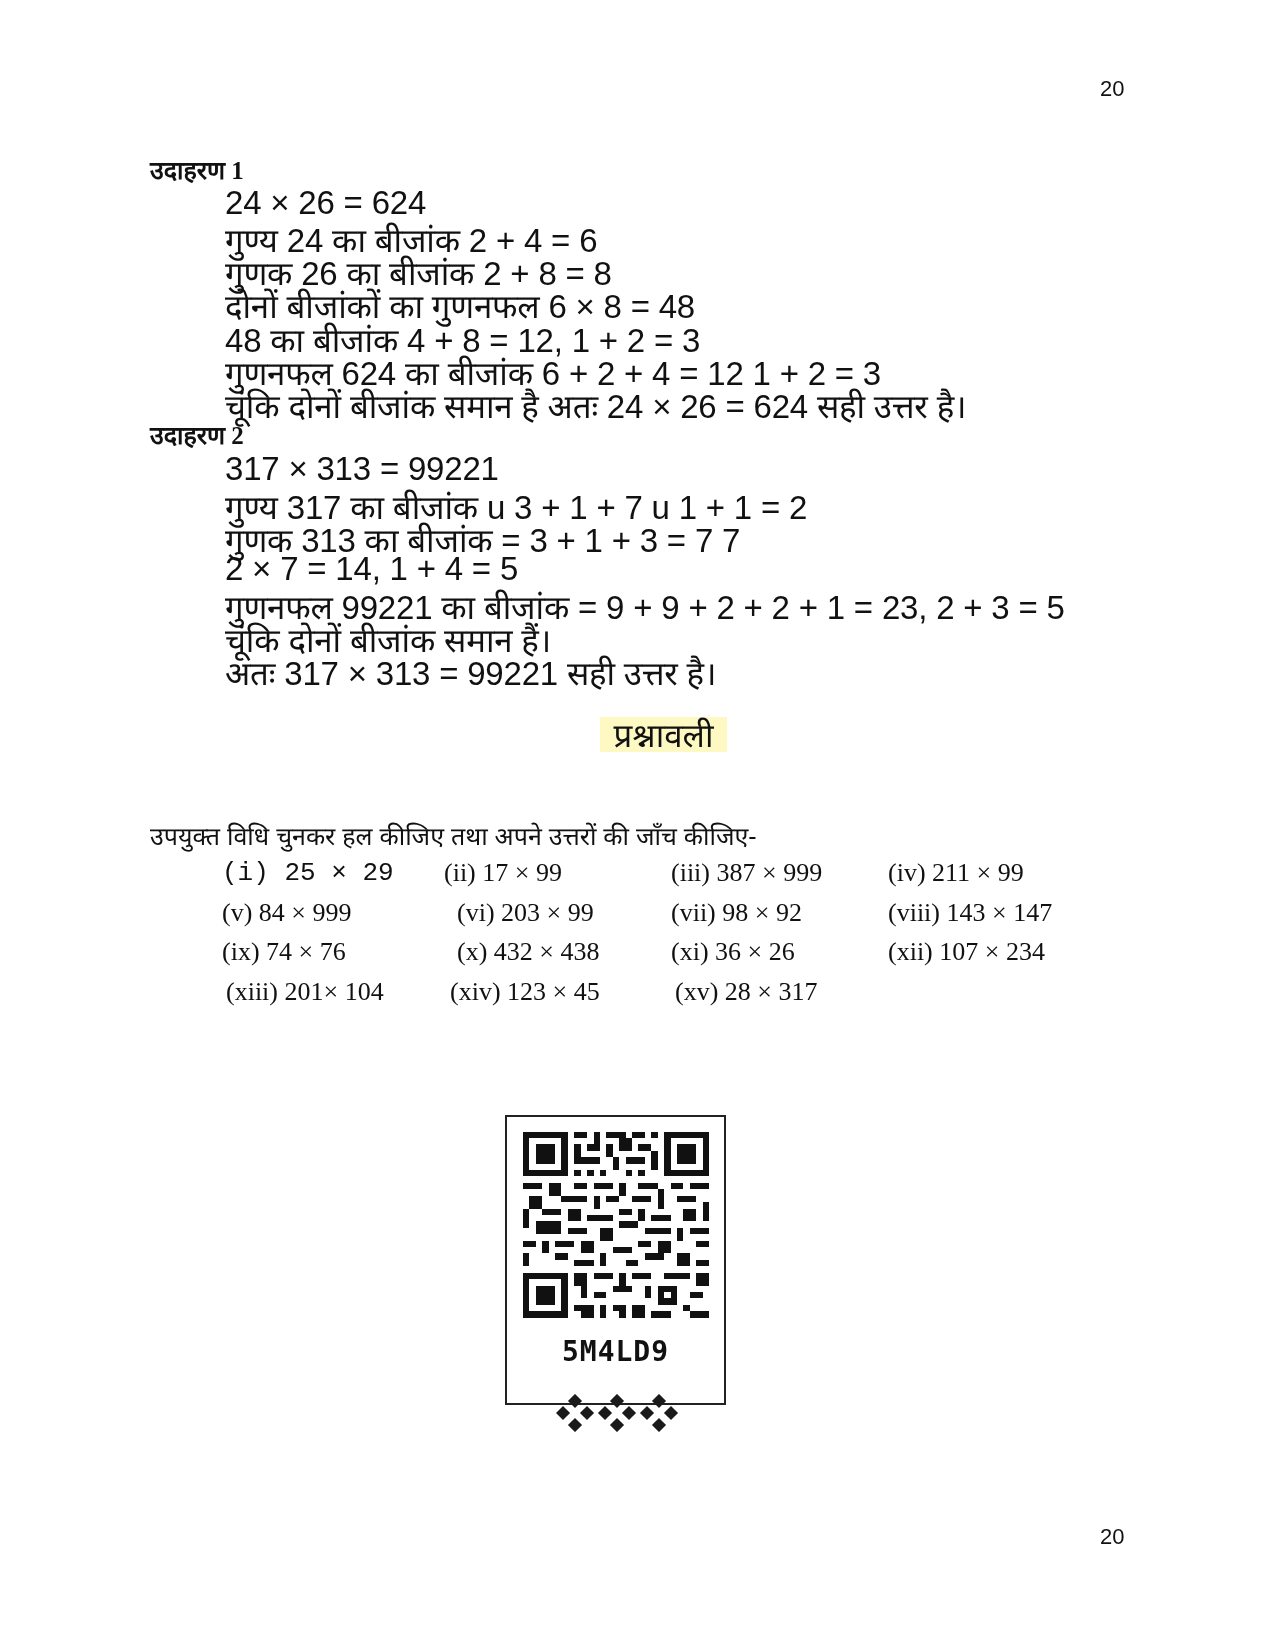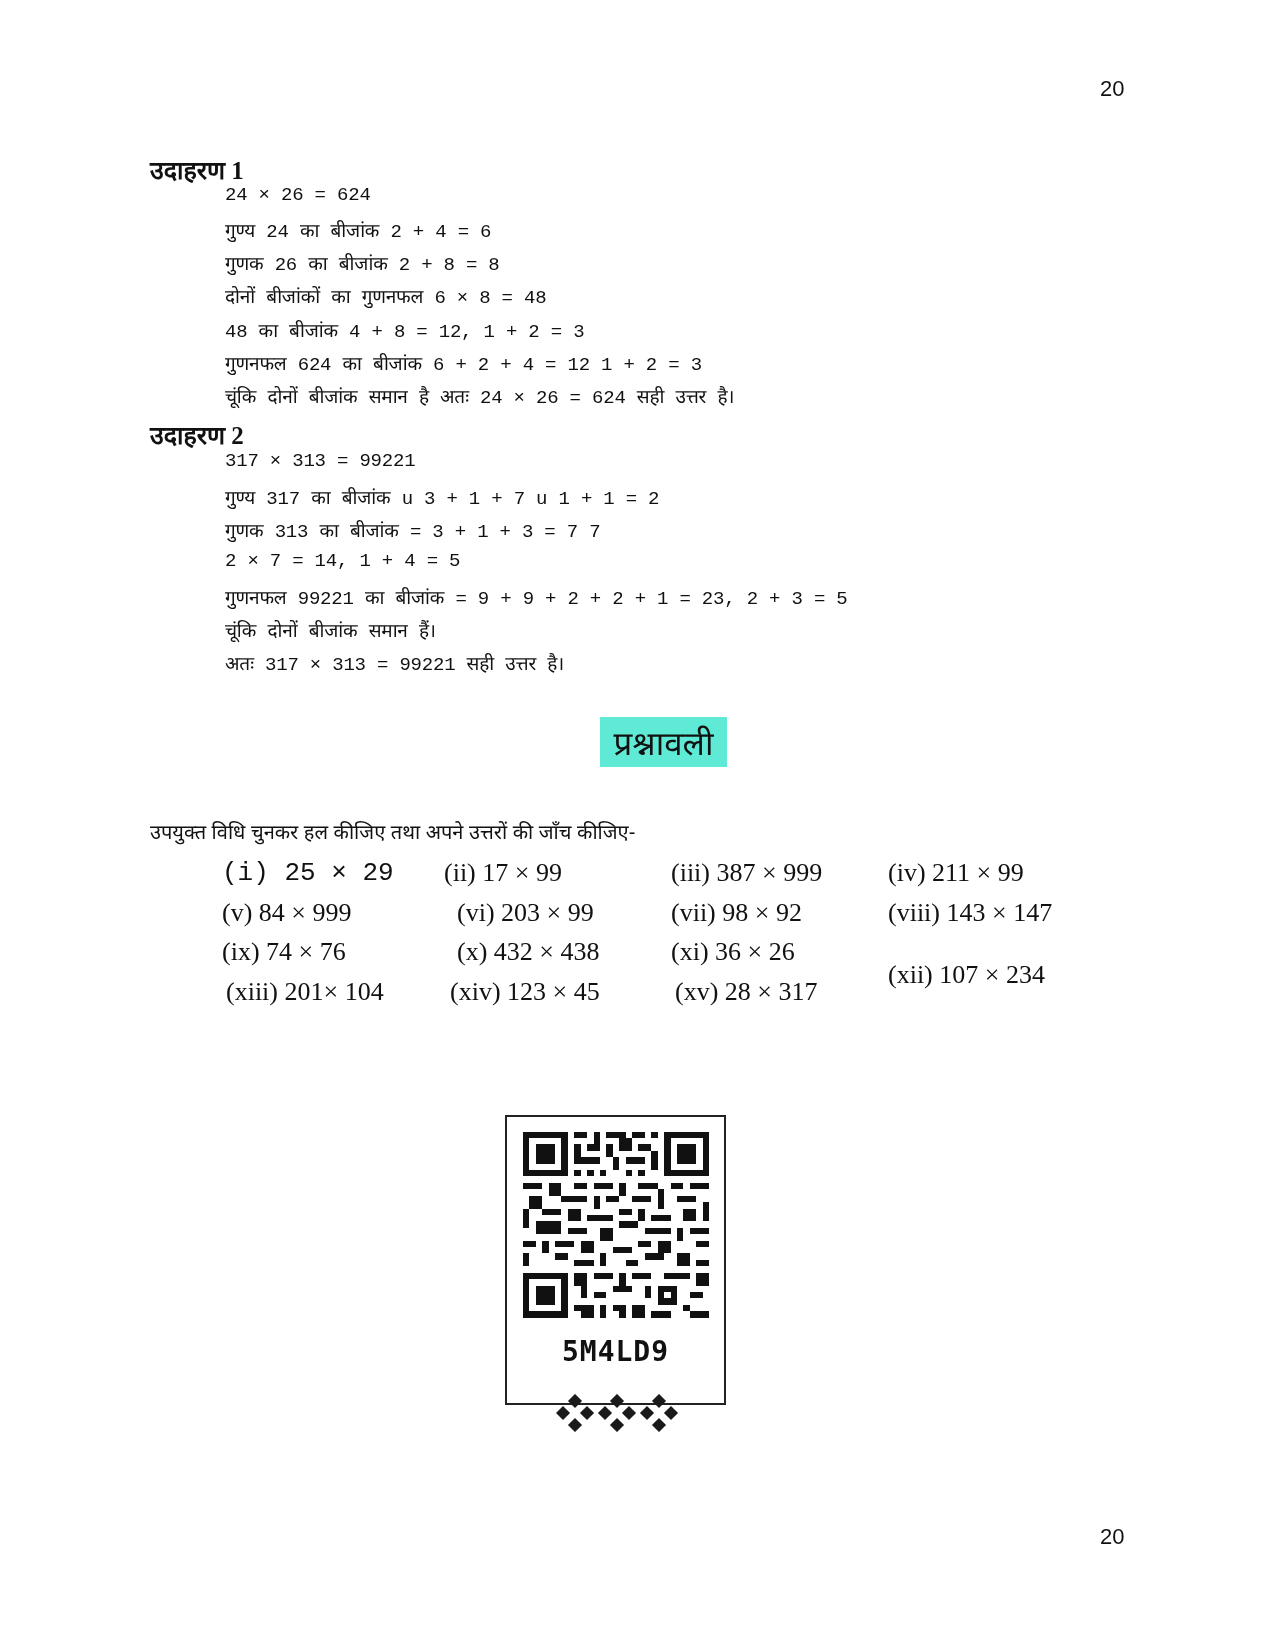--- a/index.html
+++ b/index.html
@@ -1,25 +1,25 @@
 <!DOCTYPE html>
 <html><head>
   <meta charset="utf-8">
   <style>
     html, body { margin: 0; padding: 0; background: #ffffff; }
     body { width: 1275px; height: 1650px; position: relative; overflow: hidden; color: #111; }
     .abs { position: absolute; white-space: nowrap; }
     .pnum { font-family: "Liberation Sans", sans-serif; font-size: 22px; }
     .heading { font-family: "Liberation Serif", serif; font-weight: bold; font-size: 25px; }
-    .line { font-family: Liberation Mono, monospace; font-size: 19px; letter-spacing: -0.2px; }
-    .instr { font-family: "Liberation Sans", "DejaVu Sans", sans-serif; font-size: 20px; }
+    .line { font-family: Liberation Sans, sans-serif; font-size: 33px; letter-spacing: -0.2px; }
+    .instr { font-family: "Liberation Sans", "DejaVu Sans", sans-serif; font-size: 25px; }
     .ex { font-family: "Liberation Serif", serif; font-size: 26px; }
     .title-box {
-      position: absolute; left: 600px; top: 717px; width: 127px; height: 50px;
-      background: #5eead4; display: flex; align-items: center; justify-content: center;
+      position: absolute; left: 600px; top: 717px; width: 127px; height: 35px;
+      background: #fef9c3; display: flex; align-items: center; justify-content: center;
       font-family: Liberation Sans, sans-serif; font-size: 33px;
     }
     .qr-frame {
       position: absolute; left: 505px; top: 1115px; width: 221px; height: 290px;
       border: 2px solid #222; background: #fff; box-sizing: border-box;
     }
     .qr-frame svg { position: absolute; left: 16px; top: 14px; }
     .qr-code {
       position: absolute; left: 0; right: 0; top: 218px; text-align: center;
       font-family: "DejaVu Sans Mono", monospace; font-weight: bold; font-size: 28px; letter-spacing: 1px;
@@ -60,21 +60,21 @@
   <div class="abs ex" style="left:888px; top:858px;">(iv) 211 × 99</div>
 
   <div class="abs ex" style="left:222px; top:898px;">(v) 84 × 999</div>
   <div class="abs ex" style="left:457px; top:898px;">(vi) 203 × 99</div>
   <div class="abs ex" style="left:671px; top:898px;">(vii) 98 × 92</div>
   <div class="abs ex" style="left:888px; top:898px;">(viii) 143 × 147</div>
 
   <div class="abs ex" style="left:222px; top:937px;font-family:Liberation Serif, serif;">(ix) 74 × 76</div>
   <div class="abs ex" style="left:457px; top:937px;">(x) 432 × 438</div>
   <div class="abs ex" style="left:671px; top:937px;">(xi) 36 × 26</div>
-  <div class="abs ex" style="left:888px; top:937px;margin-top:23px;">(xii) 107 × 234</div>
+  <div class="abs ex" style="left:888px; top:937px;">(xii) 107 × 234</div>
 
   <div class="abs ex" style="left:226px; top:977px;">(xiii) 201× 104</div>
   <div class="abs ex" style="left:450px; top:977px;">(xiv) 123 × 45</div>
   <div class="abs ex" style="left:675px; top:977px;">(xv) 28 × 317</div>
 </div>
 
 <div class="qr-frame">
   <svg width="186" height="200" viewBox="0 0 29 31" shape-rendering="crispEdges">
     <g fill="#111">
 

